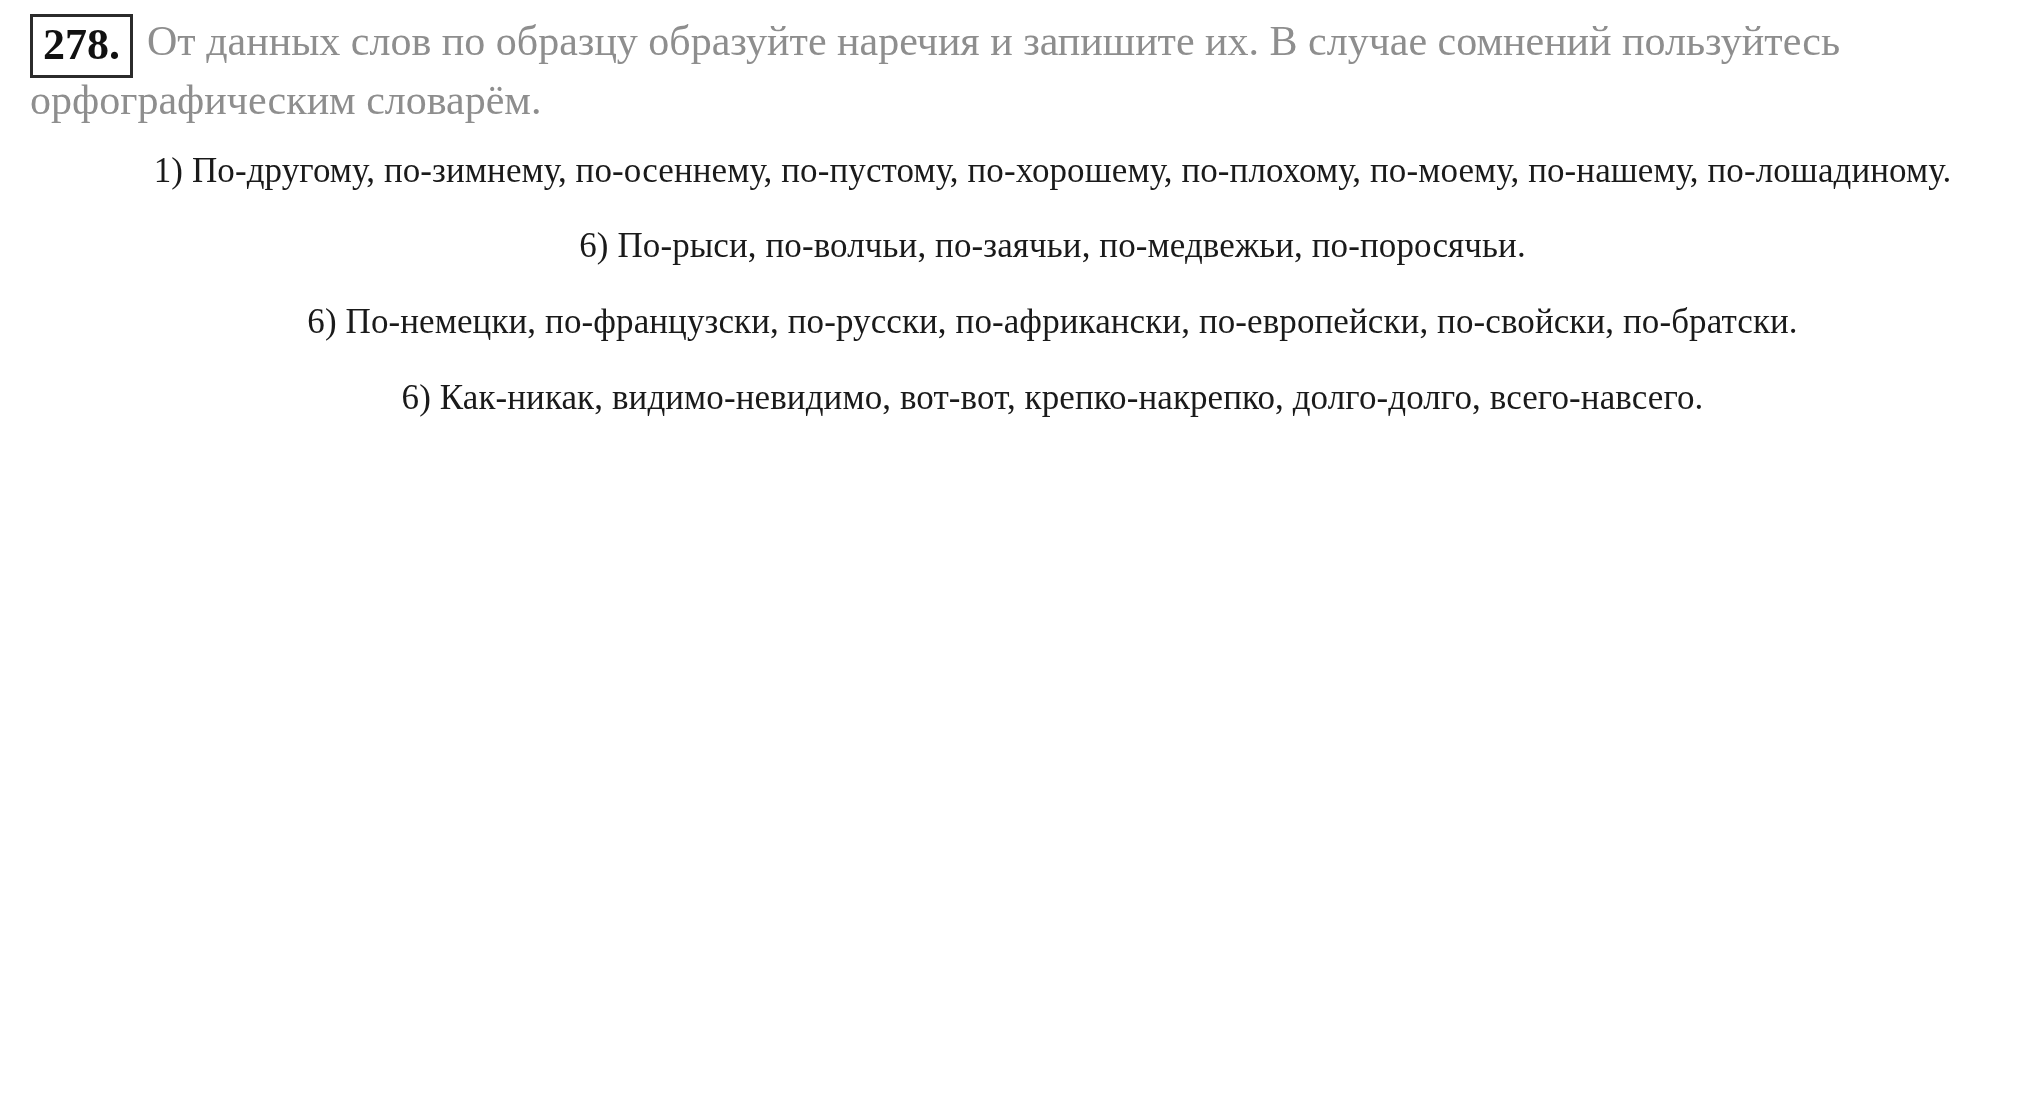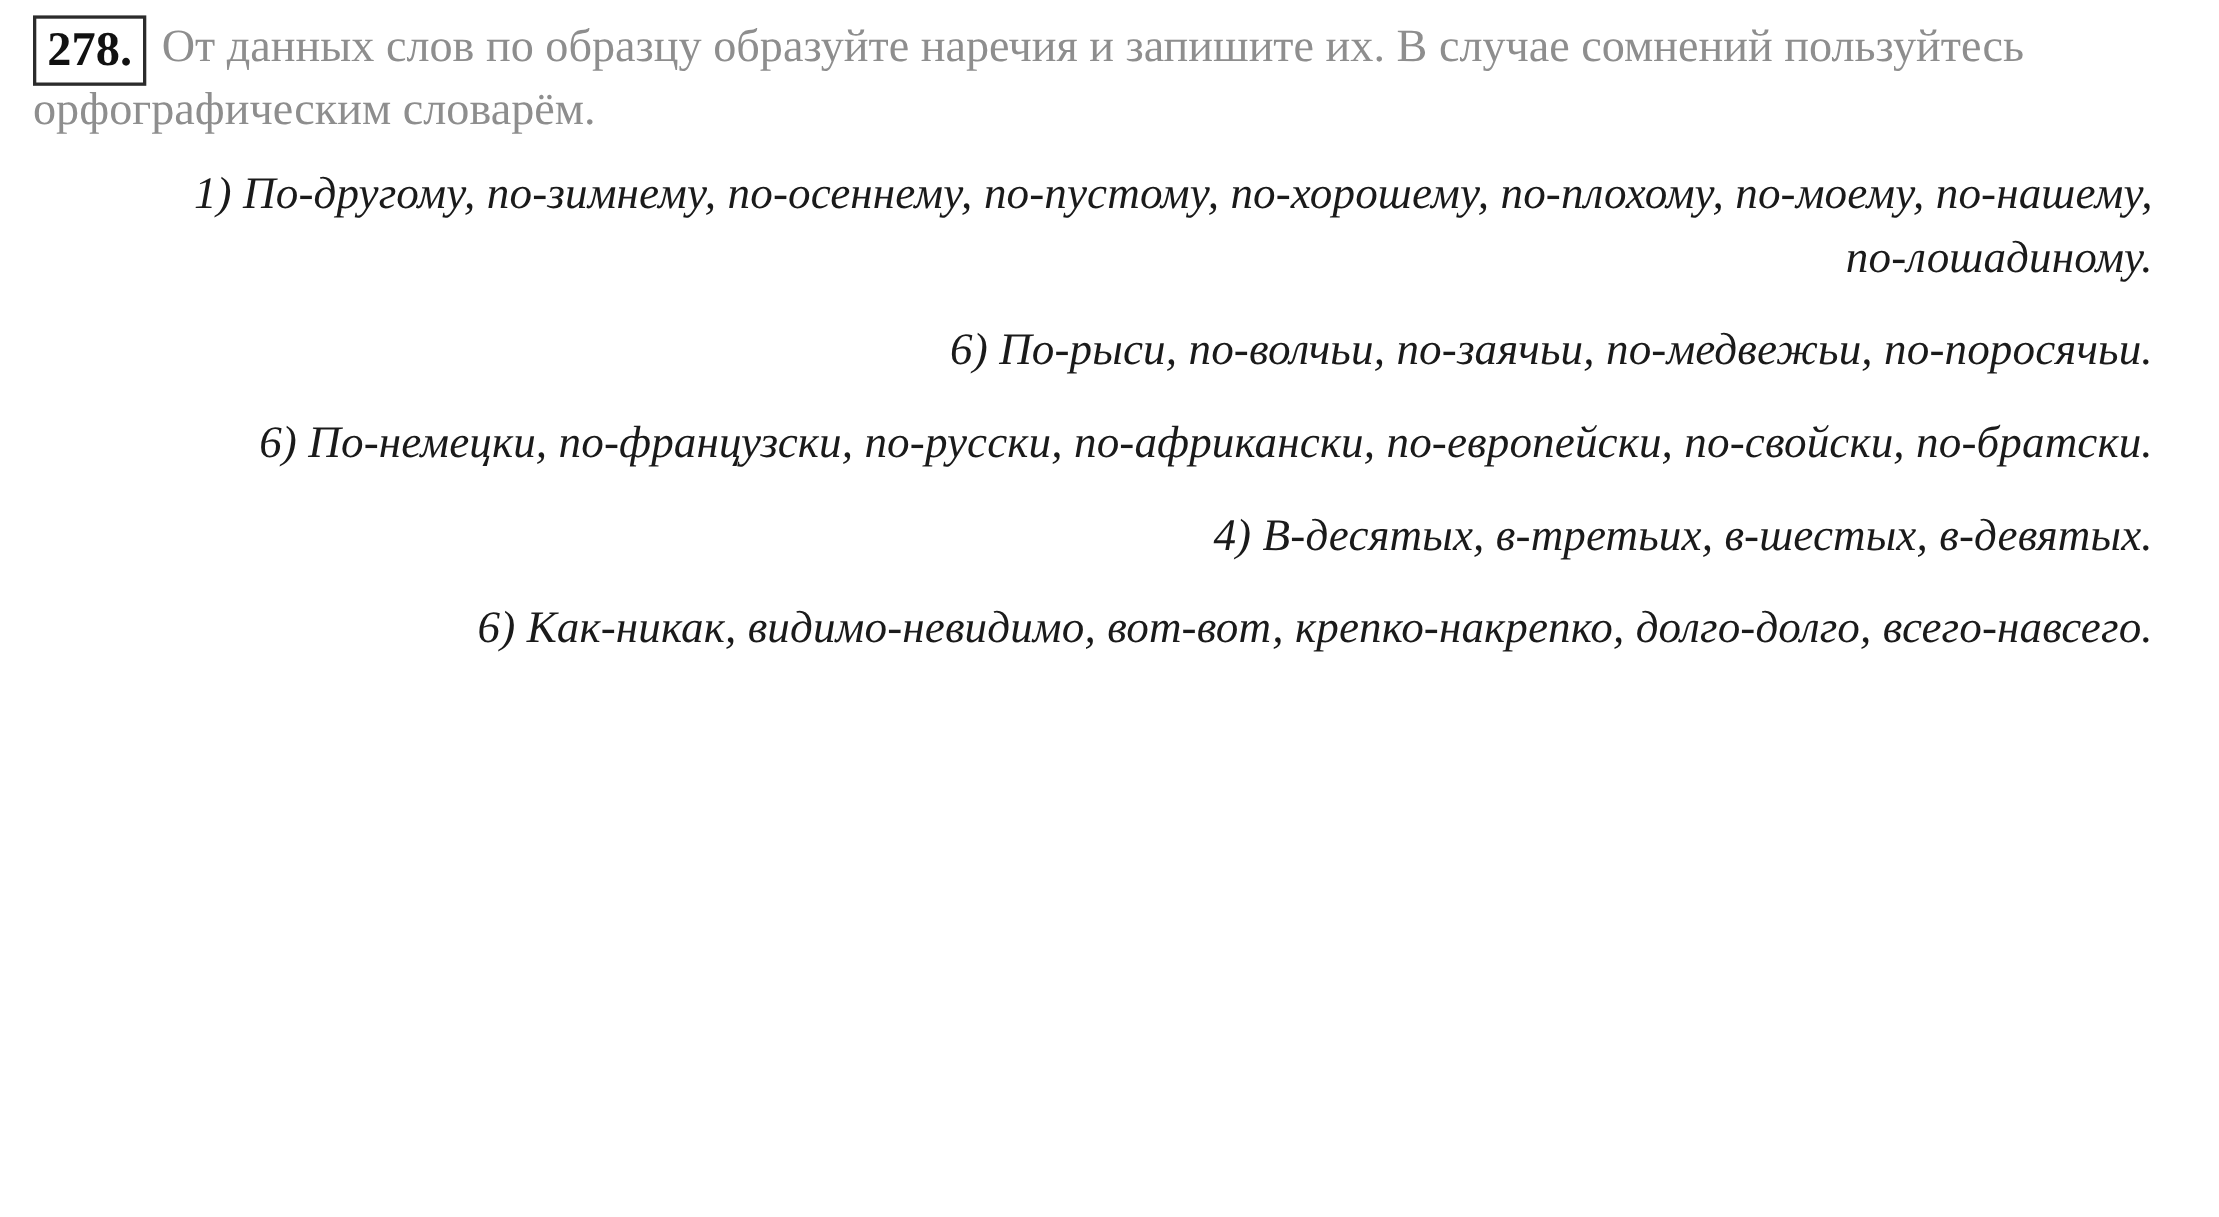--- a/index.html
+++ b/index.html
@@ -40,43 +40,41 @@
     position: relative;
     top: 4px;
   }
   .task-prompt {
     color: #8e8e8e;
   }
   .answers {
     margin-top: 18px;
   }
   .answer-item {
-    font-size: 41px;
+    font-size: 35px;
     line-height: 1.42;
     color: #1a1a1a;
     margin: 0 0 26px 0;
     text-indent: 118px;
-    text-align: right;
+    text-align: center;
     letter-spacing: 0.1px;
-    font-style: italic;
   }
   .answer-item:last-child {
     margin-bottom: 0;
   }
 </style>
 </head>
 <body>
 
 <div class="page">
 
   <p class="task-header">
     <span class="task-number">278.</span><span class="task-prompt">От данных слов по образцу образуйте наречия и запишите их. В случае сомнений пользуйтесь орфографическим словарём.</span>
   </p>
 
   <div class="answers">
     <p class="answer-item">1) По-другому, по-зимнему, по-осеннему, по-пустому, по-хорошему, по-плохому, по-моему, по-нашему, по-лошадиному.</p>
     <p class="answer-item">6) По-рыси, по-волчьи, по-заячьи, по-медвежьи, по-поросячьи.</p>
     <p class="answer-item">6) По-немецки, по-французски, по-русски, по-африкански, по-европейски, по-свойски, по-братски.</p>
-    <p class="answer-item">4) В-десятых, в-третьих, в-шестых, в-девятых.</p>
     <p class="answer-item">6) Как-никак, видимо-невидимо, вот-вот, крепко-накрепко, долго-долго, всего-навсего.</p>
   </div>
 
 </div>
 
 </body></html>

